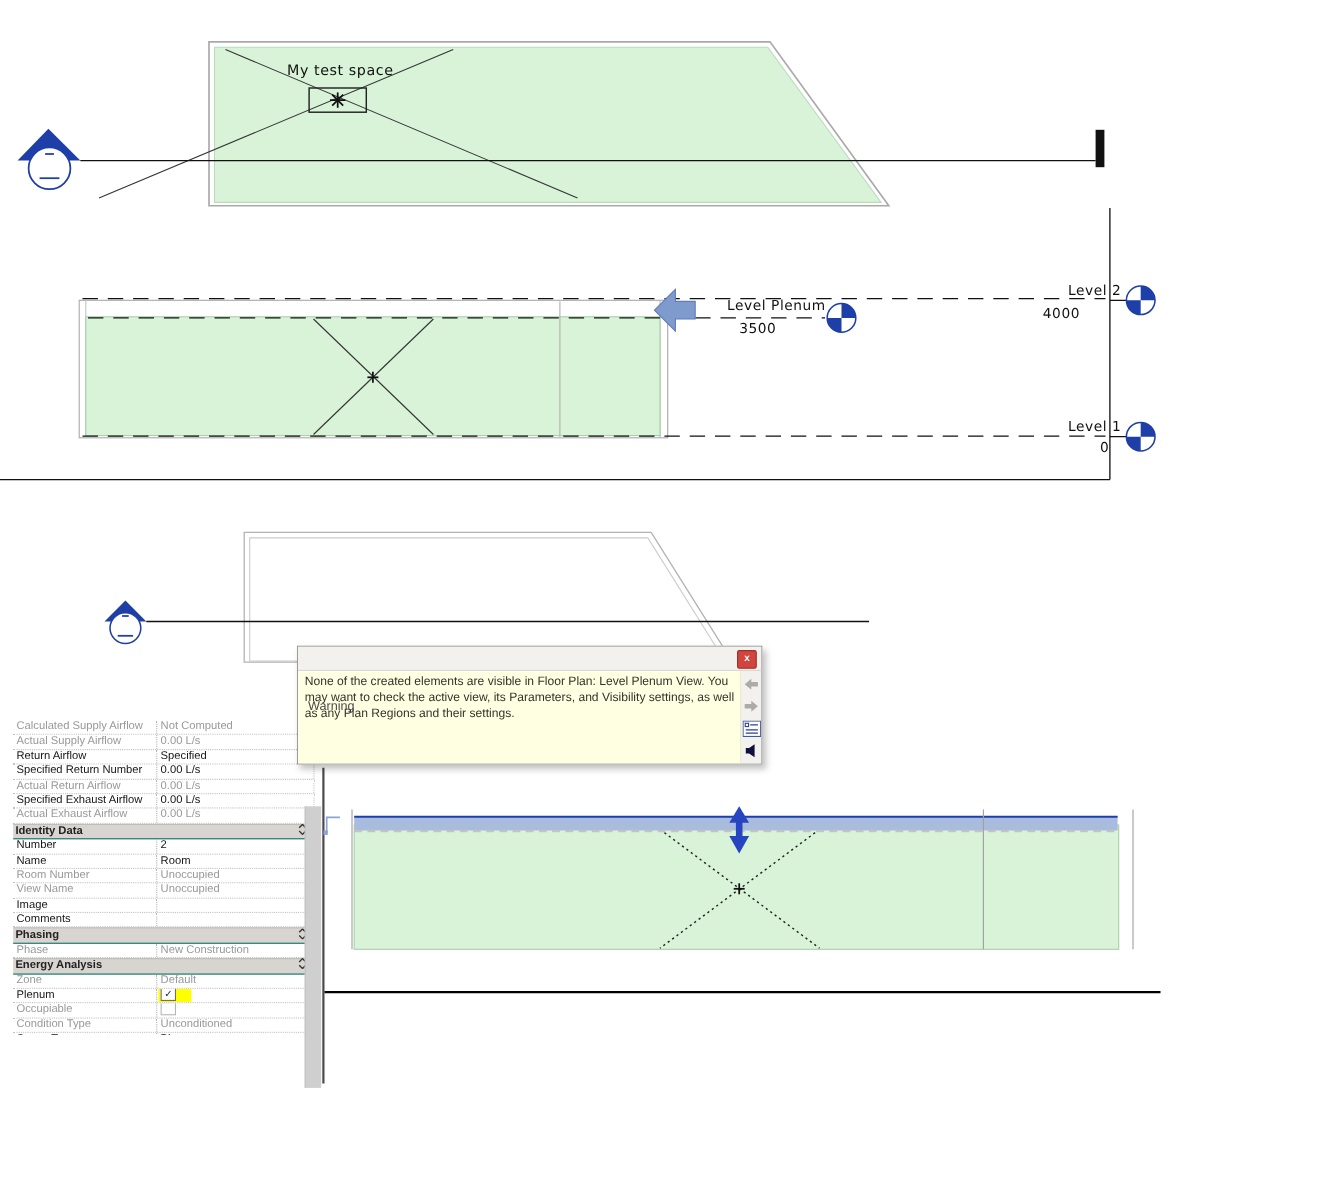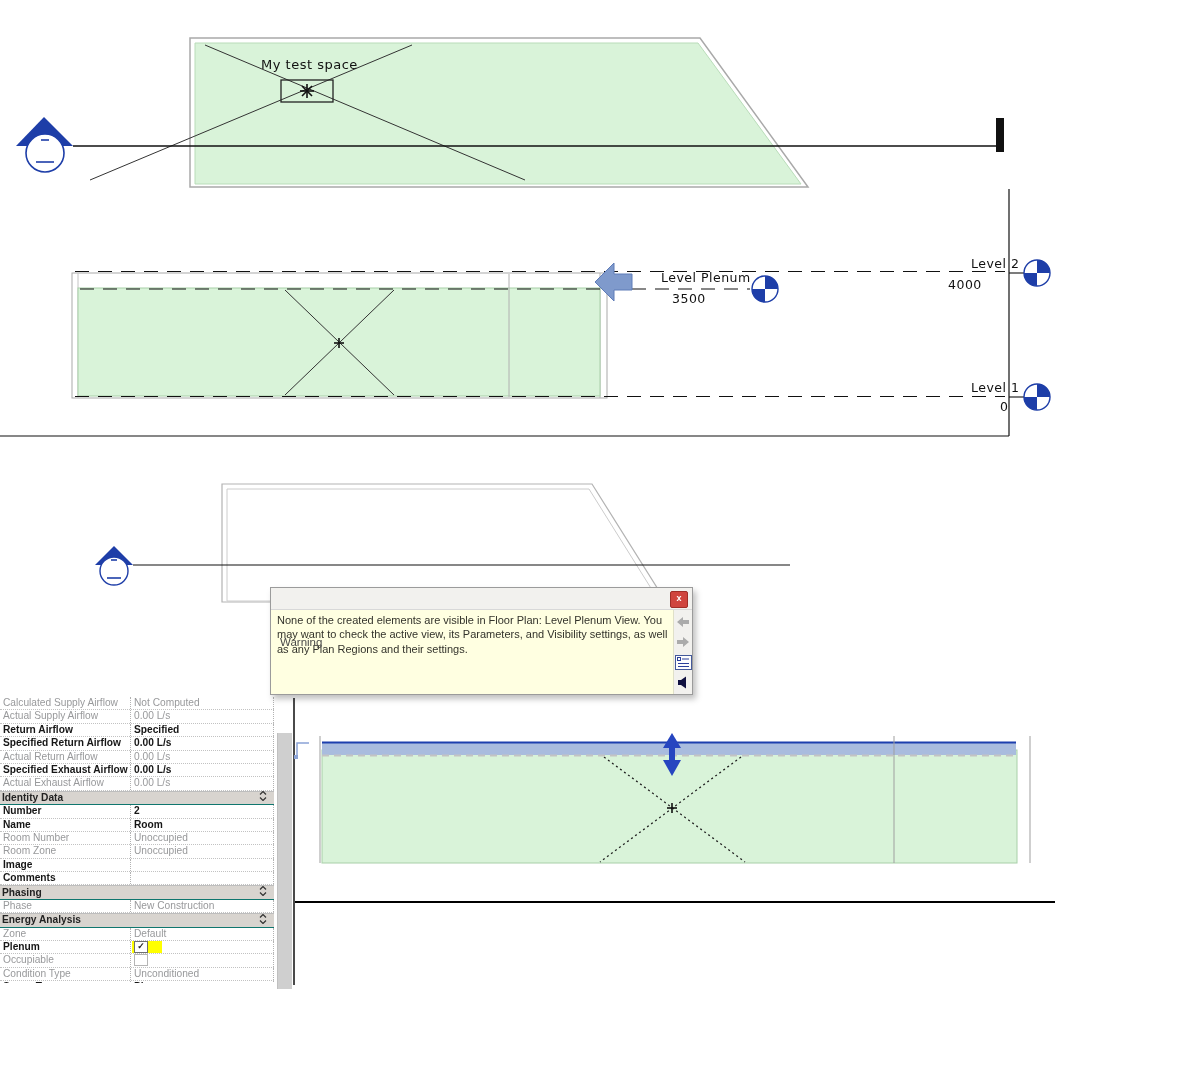--- a/index.html
+++ b/index.html
@@ -26,24 +26,24 @@
   .dclose{position:absolute;right:4px;top:3px;width:16px;height:15px;background:var(--red);
           border:1px solid #a02e28;border-radius:2px;color:#fff;font-size:9px;font-weight:bold;
           text-align:center;line-height:13px;cursor:default;}
   .dbody{display:flex;height:84px;}
   .dmsg{width:396px;background:var(--warnbg);border-right:1px solid #e0e0c8;
         padding:3px 4px 0 6px;font-size:11px;line-height:1.3;color:#33332b;}
   .drail{flex:1;background:#f2f1ee;display:flex;flex-direction:column;align-items:center;padding-top:3px;}
   .rbtn{width:18px;height:18px;display:flex;align-items:center;justify-content:center;margin-bottom:2px;}
 
   
-  .props{position:absolute;left:0;top:697px;width:274px;height:286px;overflow:hidden;
-         background:#fff;font-size:10.2px;}
+  .props{position:absolute;left:0;top:655px;width:274px;height:286px;overflow:hidden;
+         background:#fff;font-size:10.2px;padding-left:12px;}
   .prow{display:flex;height:12.4px;line-height:12.2px;border-bottom:1px dotted #c2c2c2;
-        font-weight:bold;color:#161616;white-space:nowrap;}
+        font-weight:normal;color:#161616;white-space:nowrap;}
   .prow.dis{font-weight:normal;color:var(--disabled);}
   .pname{width:127px;border-right:1px dotted #b2b2b2;padding-left:3px;overflow:hidden;}
   .pval{flex:1;padding-left:3px;overflow:hidden;border-right:1px dotted #b2b2b2;}
   .pheader{display:flex;height:12.4px;line-height:12px;background:var(--headerbg);
            border-top:1px solid #bdbdbd;border-bottom:1px solid #0f766e;
            font-weight:bold;color:#222;justify-content:space-between;
            align-items:center;padding:0 7px 0 2px;}
   .cb{display:inline-block;width:12px;height:10px;border:1px solid #6f6f6f;background:#fff;
       font-size:9px;line-height:9px;text-align:center;color:#222;vertical-align:middle;margin-top:-2px;}
   .dis .cb{border-color:#b5b5b5;}
@@ -197,21 +197,21 @@
       </div>
       <div class="prow dis">
         <span class="pname">Actual Supply Airflow</span>
         <span class="pval">0.00 L/s</span>
       </div>
       <div class="prow">
         <span class="pname">Return Airflow</span>
         <span class="pval">Specified</span>
       </div>
       <div class="prow">
-        <span class="pname">Specified Return Airflow</span>
+        <span class="pname">Specified Return Number</span>
         <span class="pval">0.00 L/s</span>
       </div>
       <div class="prow dis">
         <span class="pname">Actual Return Airflow</span>
         <span class="pval">0.00 L/s</span>
       </div>
       <div class="prow">
         <span class="pname">Specified Exhaust Airflow</span>
         <span class="pval">0.00 L/s</span>
       </div>
@@ -231,21 +231,21 @@
       </div>
       <div class="prow">
         <span class="pname">Name</span>
         <span class="pval">Room</span>
       </div>
       <div class="prow dis">
         <span class="pname">Room Number</span>
         <span class="pval">Unoccupied</span>
       </div>
       <div class="prow dis">
-        <span class="pname">Room Zone</span>
+        <span class="pname">View Name</span>
         <span class="pval">Unoccupied</span>
       </div>
       <div class="prow">
         <span class="pname">Image</span>
         <span class="pval"></span>
       </div>
       <div class="prow">
         <span class="pname">Comments</span>
         <span class="pval"></span>
       </div>

